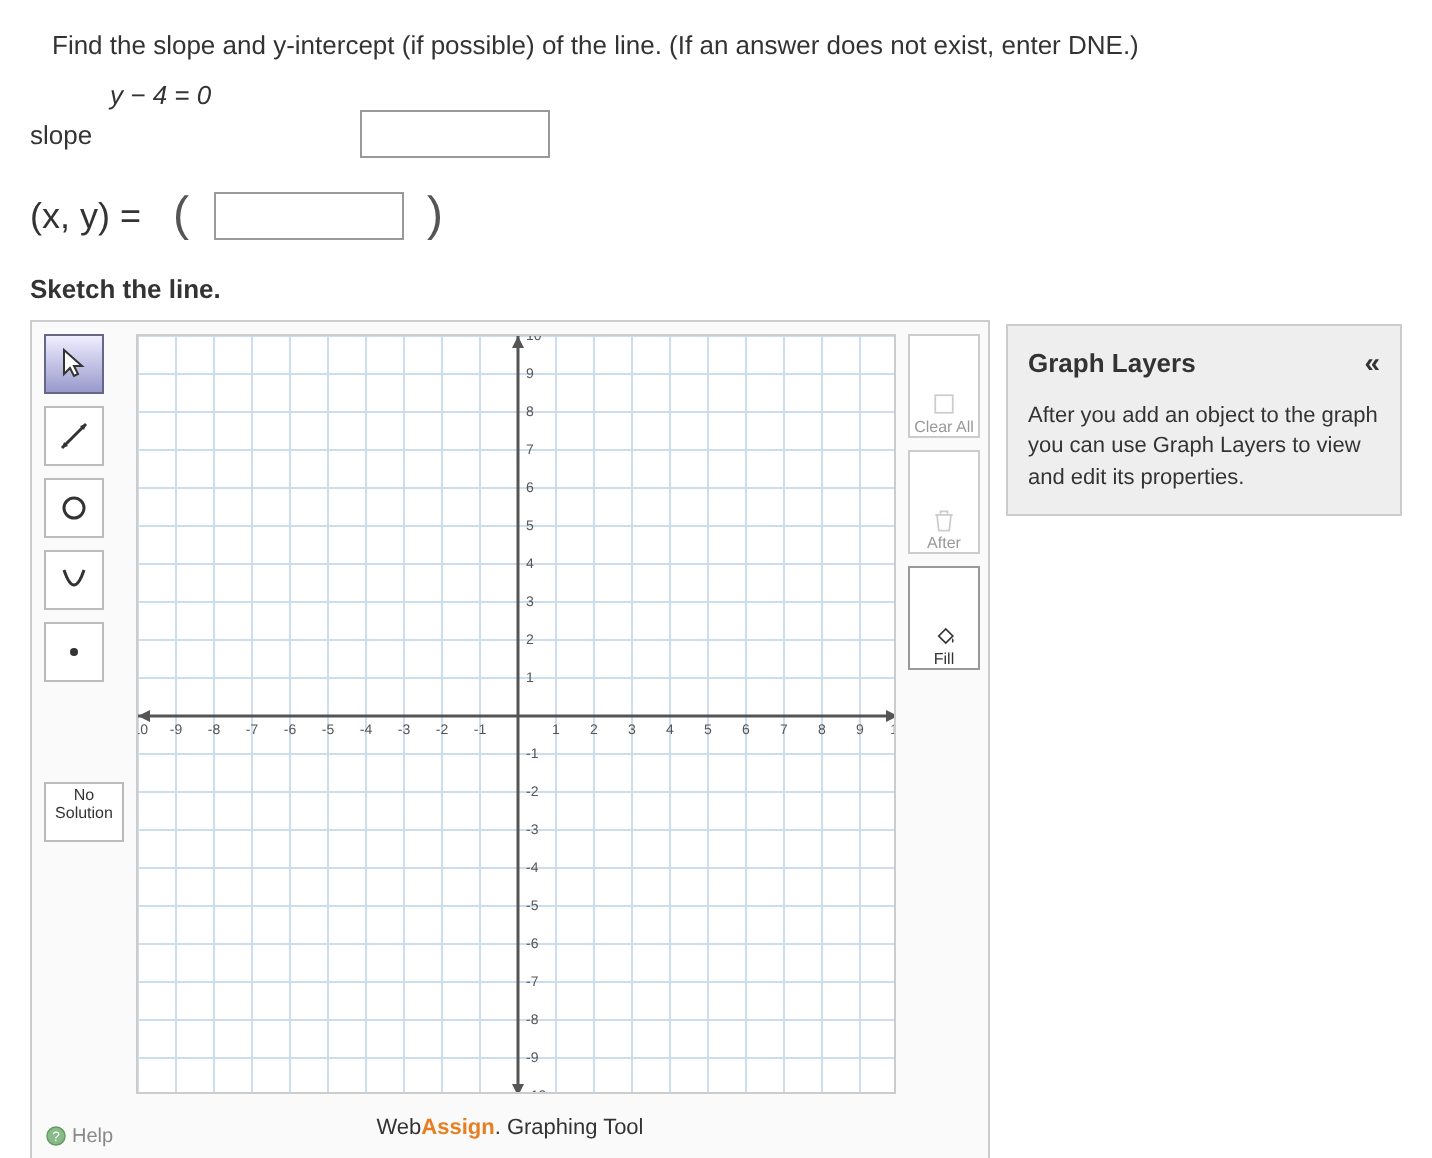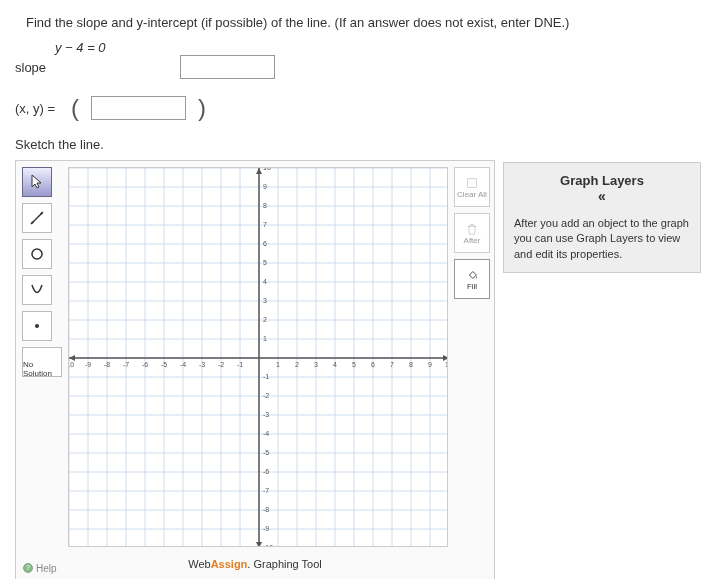--- a/index.html
+++ b/index.html
@@ -4,41 +4,41 @@
   <style>
     * { box-sizing: border-box; margin: 0; padding: 0; }
     body { font-family: Arial, sans-serif; font-size: 13px; color: #333; background: #fff; }
     .container { padding: 15px; width: 716px; }
     .question-text { margin-bottom: 10px; font-size: 13px; margin-left: 11px; }
     .equation { margin-left: 40px; font-style: italic; }
     .input-row { display: flex; align-items: center; margin-bottom: 15px; gap: 10px; }
     .input-label { width: 155px; font-size: 13px; }
     .input-field { width: 95px; height: 24px; border: 1px solid #999; padding: 2px 4px; font-size: 13px; }
     .paren { font-size: 24px; color: #555; margin: 0 2px; }
-    .coord-label { margin-right: 4px; font-size: 13px; }
-    .sketch-label { margin-bottom: 8px; font-size: 13px; }
+    .coord-label { margin-right: 4px; font-size: 18px; }
+    .sketch-label { margin-bottom: 8px; font-size: 13px; font-weight: bold; }
     .graph-wrapper { display: flex; align-items: flex-start; }
     .graph-area { border: 1px solid #ccc; background: #fafafa; padding: 6px; width: 480px; position: relative; }
     .graph-inner { display: flex; }
     .toolbar-left { display: flex; flex-direction: column; gap: 6px; margin-right: 6px; }
     .tool-btn { width: 30px; height: 30px; border: 1px solid #bbb; background: #fff; display: flex; align-items: center; justify-content: center; cursor: pointer; }
     .tool-btn.selected { background: linear-gradient(#eef, #99c); border-color: #668; }
     .tool-btn svg { width: 16px; height: 16px; }
-    .no-solution { width: 40px; height: 30px; border: 1px solid #bbb; background: #fff; font-size: 8px; text-align: left; line-height: 9px; padding-top: 12px; cursor: pointer; }
+    .no-solution { width: 40px; height: 30px; border: 1px solid #bbb; background: #fff; font-size: 8px; text-align: center; line-height: 9px; padding-top: 1px; cursor: pointer; margin-top: 44px; }
     .canvas-wrap { position: relative; }
     .grid-canvas { background: #fff; border: 1px solid #ccc; }
     .right-tools { display: flex; flex-direction: column; gap: 6px; margin-left: 6px; }
-    .right-btn { width: 36px; height: 40px; border: 1px solid #ccc; background: #fff; display: flex; flex-direction: column; align-items: center; justify-content: center; font-size: 8px; color: #999; cursor: pointer; }
+    .right-btn { width: 36px; height: 52px; border: 1px solid #ccc; background: #fff; display: flex; flex-direction: column; align-items: center; justify-content: flex-end; font-size: 8px; color: #999; cursor: pointer; }
     .right-btn.enabled { color: #333; border-color: #999; }
     .help-btn { position: absolute; bottom: 6px; left: 6px; font-size: 10px; color: #888; display: flex; align-items: center; gap: 2px; cursor: pointer; }
     .footer-brand { text-align: center; font-size: 11px; margin-top: 4px; padding: 4px; }
     .footer-brand .wa { color: #333; }
     .footer-brand .assign { color: #e67e22; font-weight: bold; }
     .layers-panel { background: #eee; border: 1px solid #ccc; padding: 10px; width: 220px; margin-left: 8px; margin-top: 2px; }
-    .layers-title { font-weight: bold; font-size: 13px; display: flex; justify-content: space-between; align-items: center; margin-bottom: 12px; flex-direction: column; }
+    .layers-title { font-weight: bold; font-size: 13px; display: flex; justify-content: space-between; align-items: center; margin-bottom: 12px; }
     .layers-desc { font-size: 11px; line-height: 1.4; }
     .collapse-icon { font-size: 14px; cursor: pointer; }
   </style>
 </head>
 <body>
 
 <div class="container">
   <div class="question-text">Find the slope and y-intercept (if possible) of the line. (If an answer does not exist, enter DNE.)</div>
   <div class="equation">y − 4 = 0</div>
 

